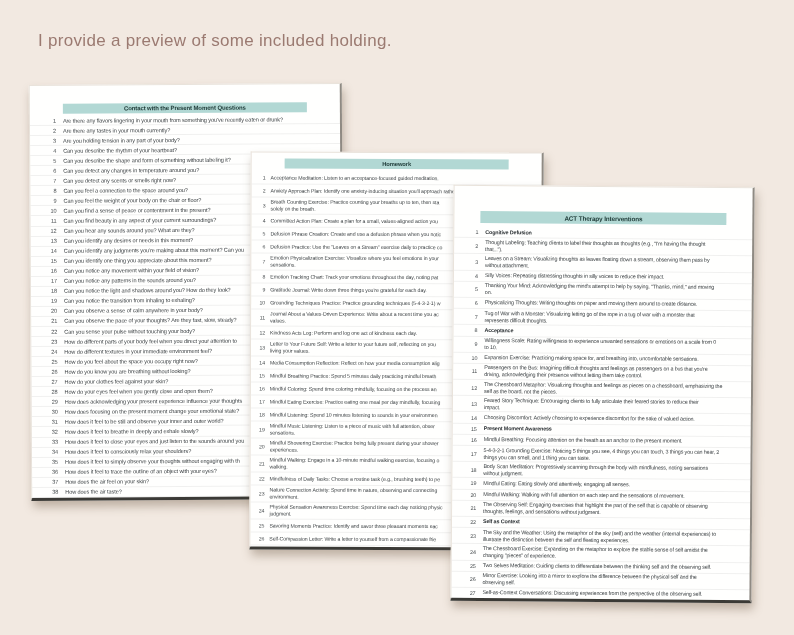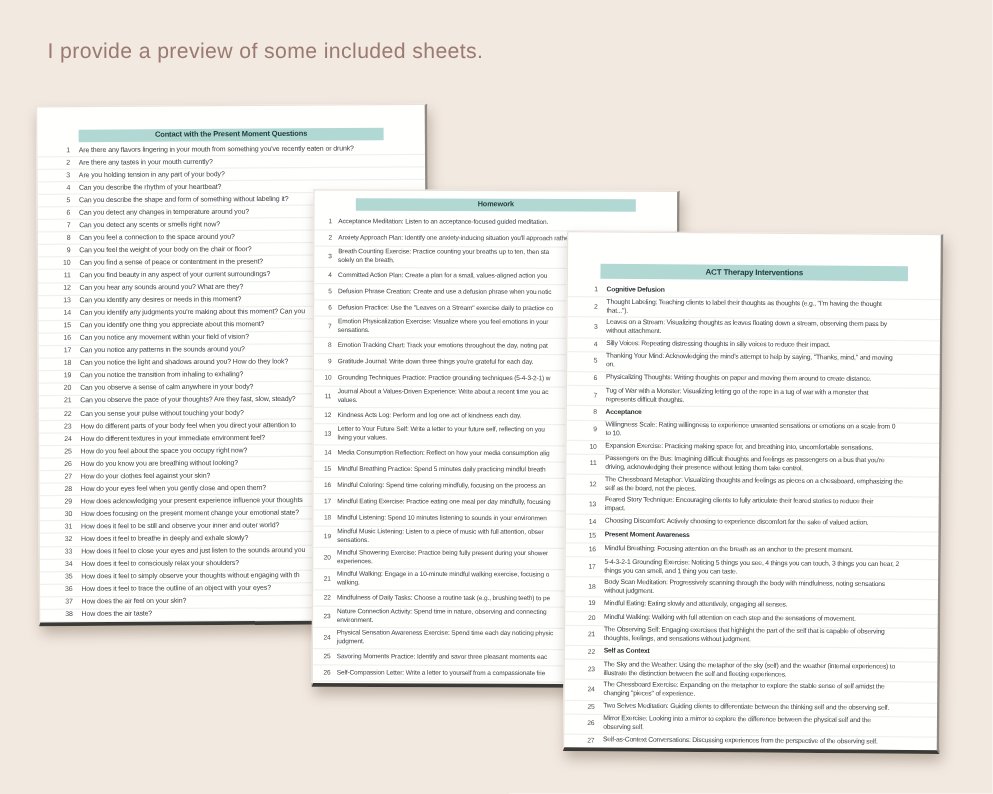--- a/index.html
+++ b/index.html
@@ -49,21 +49,21 @@
   #sheet-right .titlebar{width:246px;height:12px;margin:25px auto 4px;font-size:6.4px;}
   #sheet-right .row{min-height:9.2px;padding:.5px 14px .5px 10px;}
   #sheet-right .num{width:14px;margin-right:7px;}
   #sheet-right .ln{line-height:7.1px;}
 </style>
 </head>
 <body>
 
 <div id="canvas">
 
-  <div class="heading">I provide a preview of some included sheets.</div>
+  <div class="heading">I provide a preview of some included holding.</div>
 
   <div class="sheet" id="sheet-left">
     <div class="titlebar">
       <span>Contact with the Present Moment Questions</span>
     </div>
     <div class="rows">
 
         <div class="row">
           <div class="num">1</div>
           <div class="txt">

